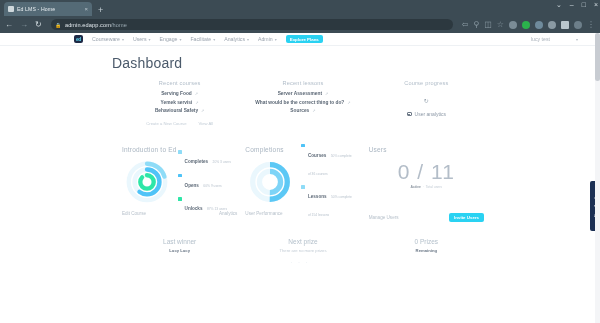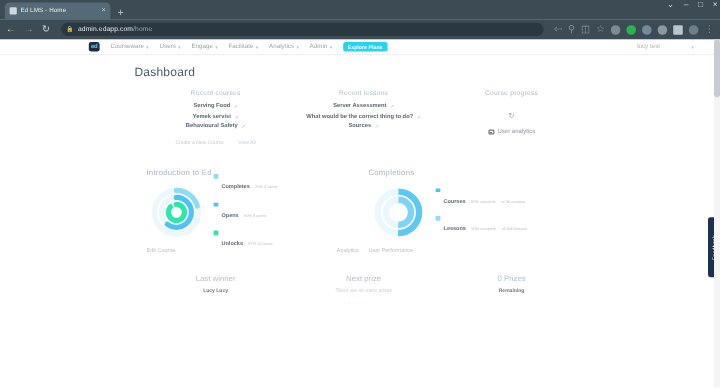--- a/index.html
+++ b/index.html
@@ -74,21 +74,21 @@
     padding: 1.5px 4px; font-weight: bold; white-space: nowrap;
   }
   .account {
     margin-left: auto; margin-right: 22px; display:flex; align-items:center; gap:26px;
     font-size: 5.2px; color: #aab2bb;
   }
 
   .content { padding: 7px 0 0 0; position: relative; }
 
   .page-title {
-    font-size: 10px; color: #4b5a6b; margin: 2px 0 9px 112px; letter-spacing: .2px;
+    font-size: 14px; color: #4b5a6b; margin: 2px 0 9px 112px; letter-spacing: .2px;
   }
 
   .row { display: flex; padding: 0 112px 0 118px; }
   .col { flex: 1; display: flex; flex-direction: column; align-items: center; }
 
   
   .card-head {
     font-size: 5.6px; color: #b0bcc8; margin-bottom: 5px; letter-spacing: .2px;
   }
   .item-line {
@@ -386,20 +386,39 @@
                   <span class="leg-sub">of 154 lessons</span>
                 </span>
               </div>
             </div>
           </div>
           <div class="panel-foot">
             <span>User Performance</span>
           </div>
         </div>
 
+        <div class="panel">
+          <div class="panel-title">Users</div>
+          <div style="height:48px;">
+            <div class="users-num">
+              <span>0</span>
+              <span>/</span>
+              <span>11</span>
+            </div>
+            <div class="users-sub">
+              <b>Active</b>
+              <span>&nbsp;·&nbsp;</span>
+              <span>Total users</span>
+            </div>
+          </div>
+          <div class="panel-foot">
+            <span>Manage Users</span>
+            <span class="btn-invite">Invite Users</span>
+          </div>
+        </div>
 
       </div>
 
       <div class="row bot">
         <div class="col">
           <div class="bot-title">Last winner</div>
           <div class="bot-sub">Lucy Lucy</div>
         </div>
         <div class="col">
           <div class="bot-title">Next prize</div>

